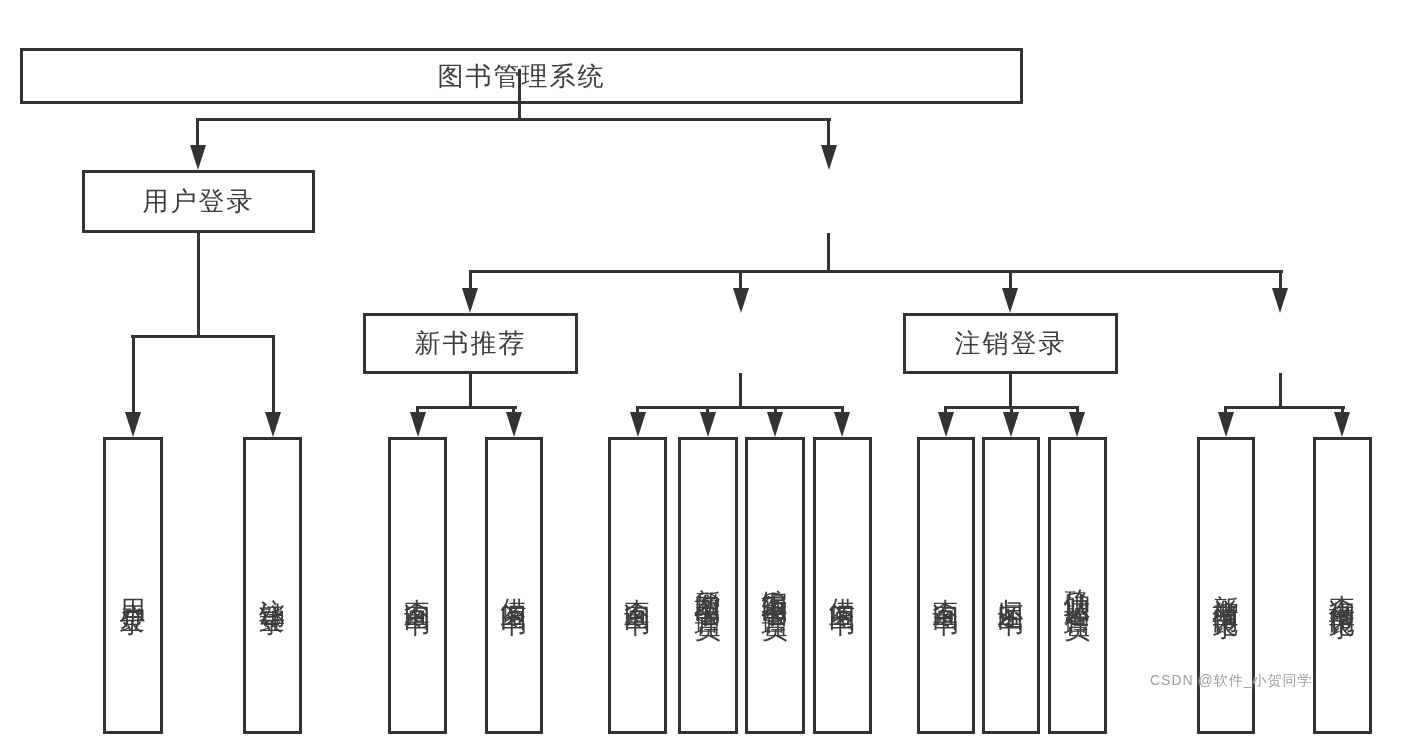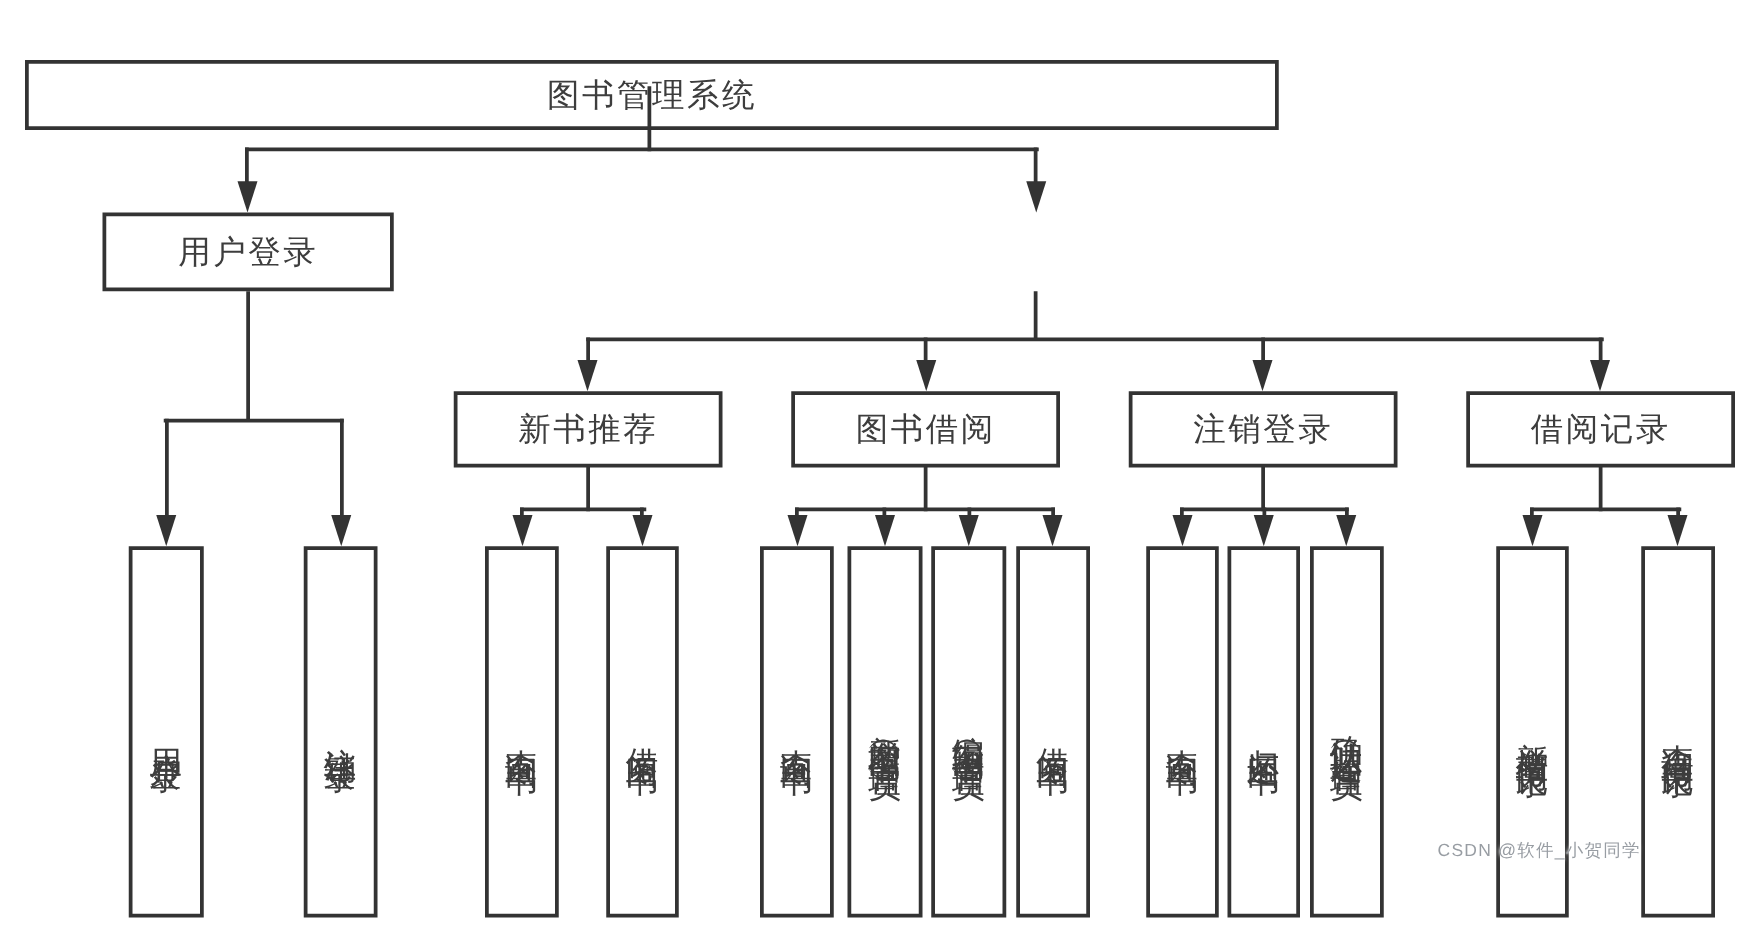--- a/index.html
+++ b/index.html
@@ -92,28 +92,22 @@
   <div class="vline" style="left:739px;  top:270px; height:20px;"></div>
   <div class="arrow" style="left:733px;  top:288px;"></div>
   <div class="vline" style="left:1009px; top:270px; height:20px;"></div>
   <div class="arrow" style="left:1002px; top:288px;"></div>
   <div class="vline" style="left:1279px; top:270px; height:20px;"></div>
   <div class="arrow" style="left:1272px; top:288px;"></div>
 
   <div class="box" style="left:363px; top:313px; width:215px; height:61px;">
     <span>新书推荐</span>
   </div>
-  <div class="box" style="left:633px; top:313px; width:215px; height:61px;">
-    <span>图书借阅</span>
-  </div>
   <div class="box" style="left:903px; top:313px; width:215px; height:61px;">
     <span>注销登录</span>
-  </div>
-  <div class="box" style="left:1173px; top:313px; width:215px; height:61px;">
-    <span>借阅记录</span>
   </div>
 
   <div class="vline" style="left:469px; top:373px; height:36px;"></div>
   <div class="hline" style="left:416px; top:406px; width:101px;"></div>
   <div class="vline" style="left:416px; top:406px; height:8px;"></div>
   <div class="arrow" style="left:410px; top:412px;"></div>
   <div class="vline" style="left:512px; top:406px; height:8px;"></div>
   <div class="arrow" style="left:506px; top:412px;"></div>
 
   <div class="vline" style="left:739px; top:373px; height:36px;"></div>

